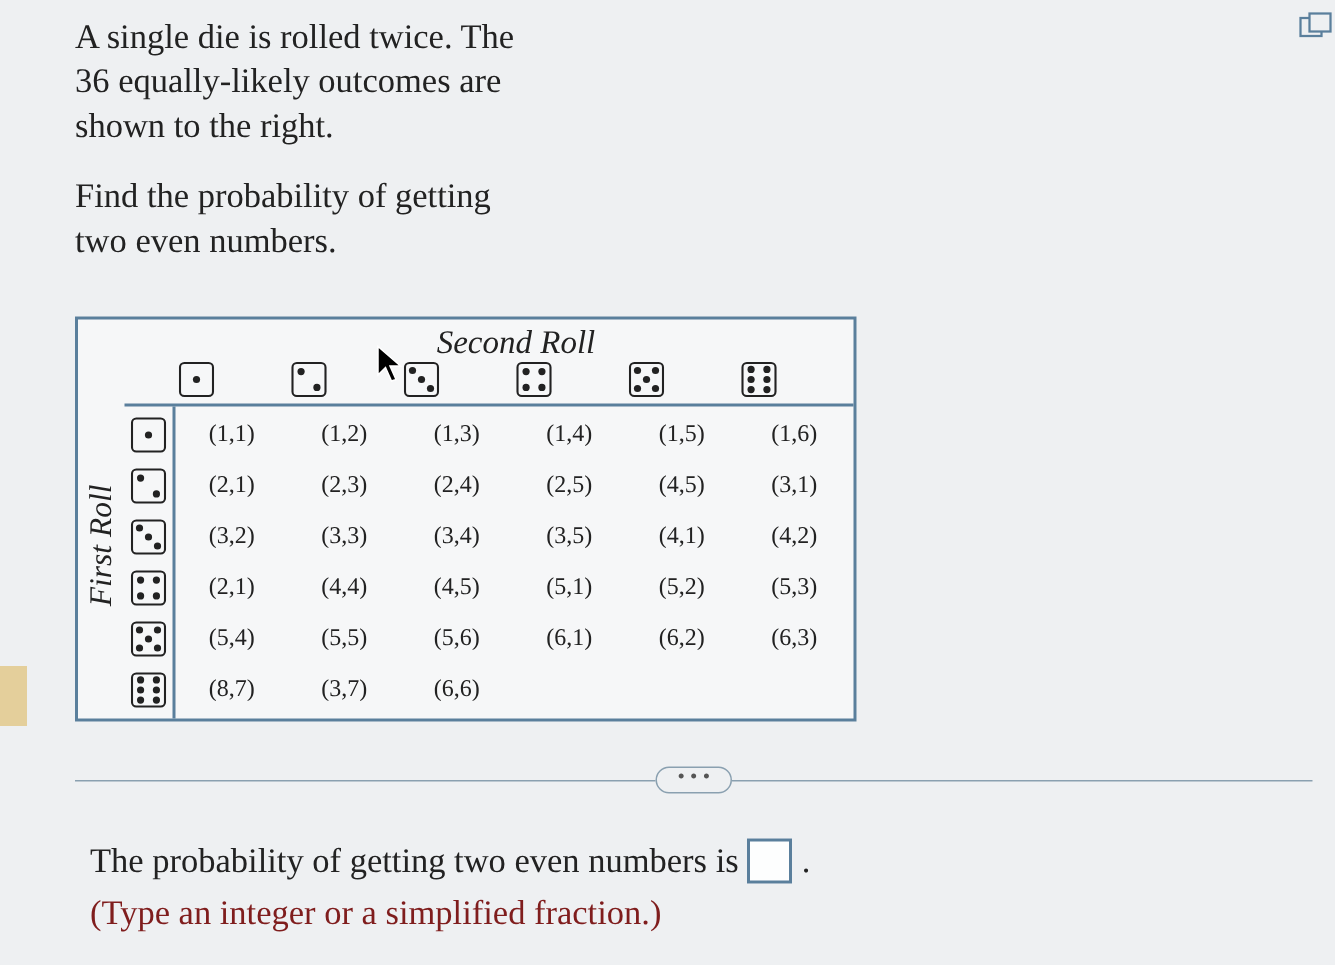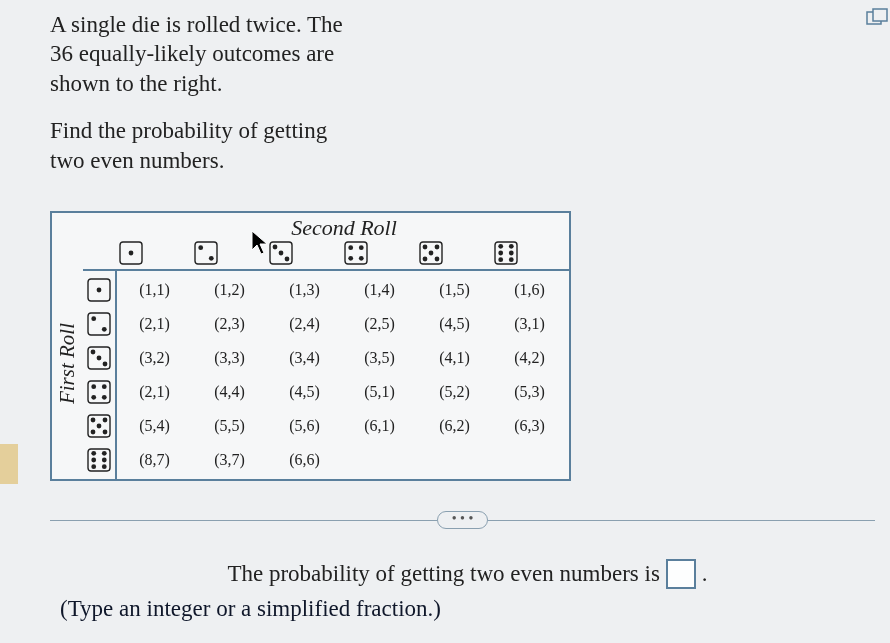--- a/index.html
+++ b/index.html
@@ -104,31 +104,31 @@
     font-size: 14px;
     color: #555;
     background:#eef0f2;
     line-height: 14px;
   }
   .answer-block {
     font-size: 23px;
     line-height: 1.5;
     padding-left: 10px;
   }
-  .answer-line { display:flex; align-items:center; flex-wrap:wrap; gap:6px;justify-content:center; }
+  .answer-line { display:flex; align-items:center; flex-wrap:wrap; gap:6px; }
   .answer-input {
     width: 30px;
     height: 30px;
     border: 2px solid #5a7f9c;
     background: #fdfefe;
     display:inline-block;
     font-size:20px;
     text-align:center;
   }
-  .hint { color: #0f172a; }
+  .hint { color: #7f1d1d; }
   .popup-icon {
     position:absolute;
     top: 8px; right: 2px;
     width: 22px; height: 18px;
   }
   .cursor {
     position:absolute;
     left: 251px; top: 230px;
     pointer-events:none;
   }

